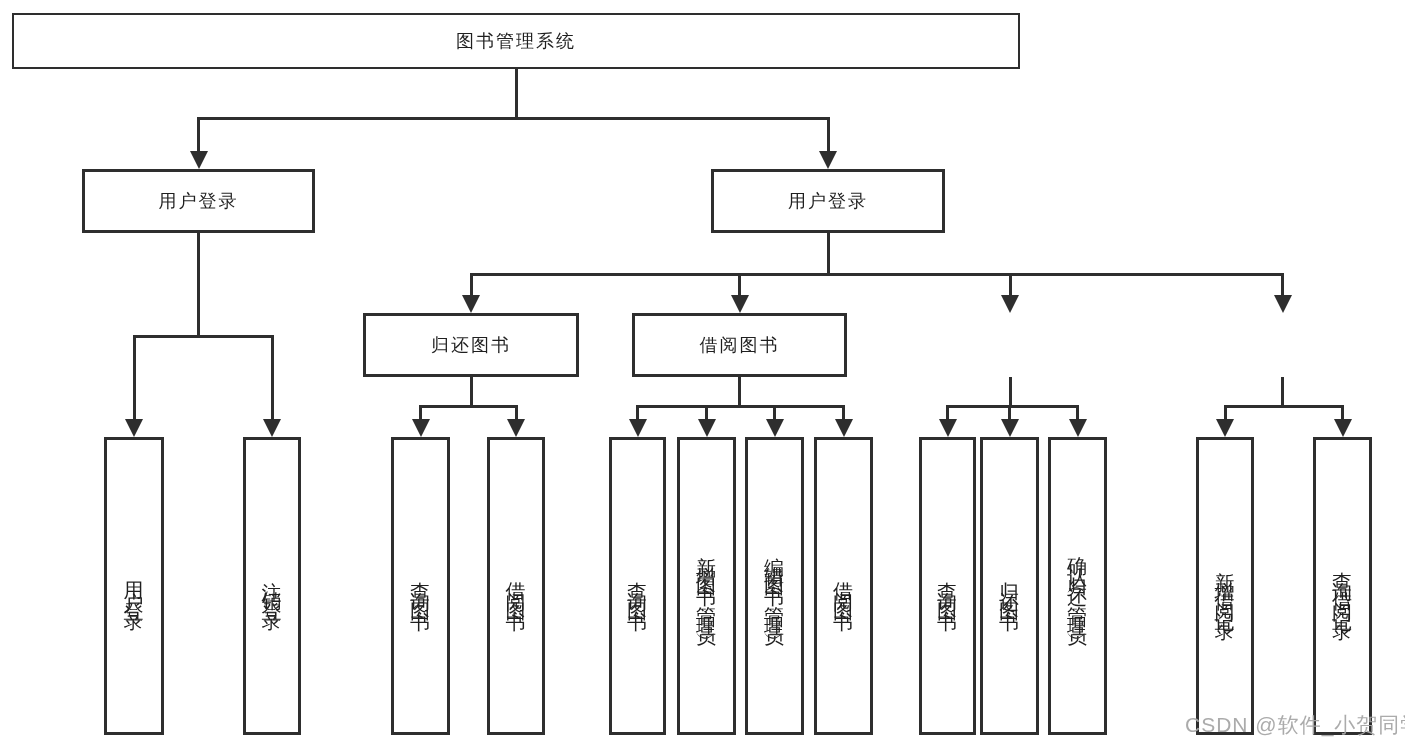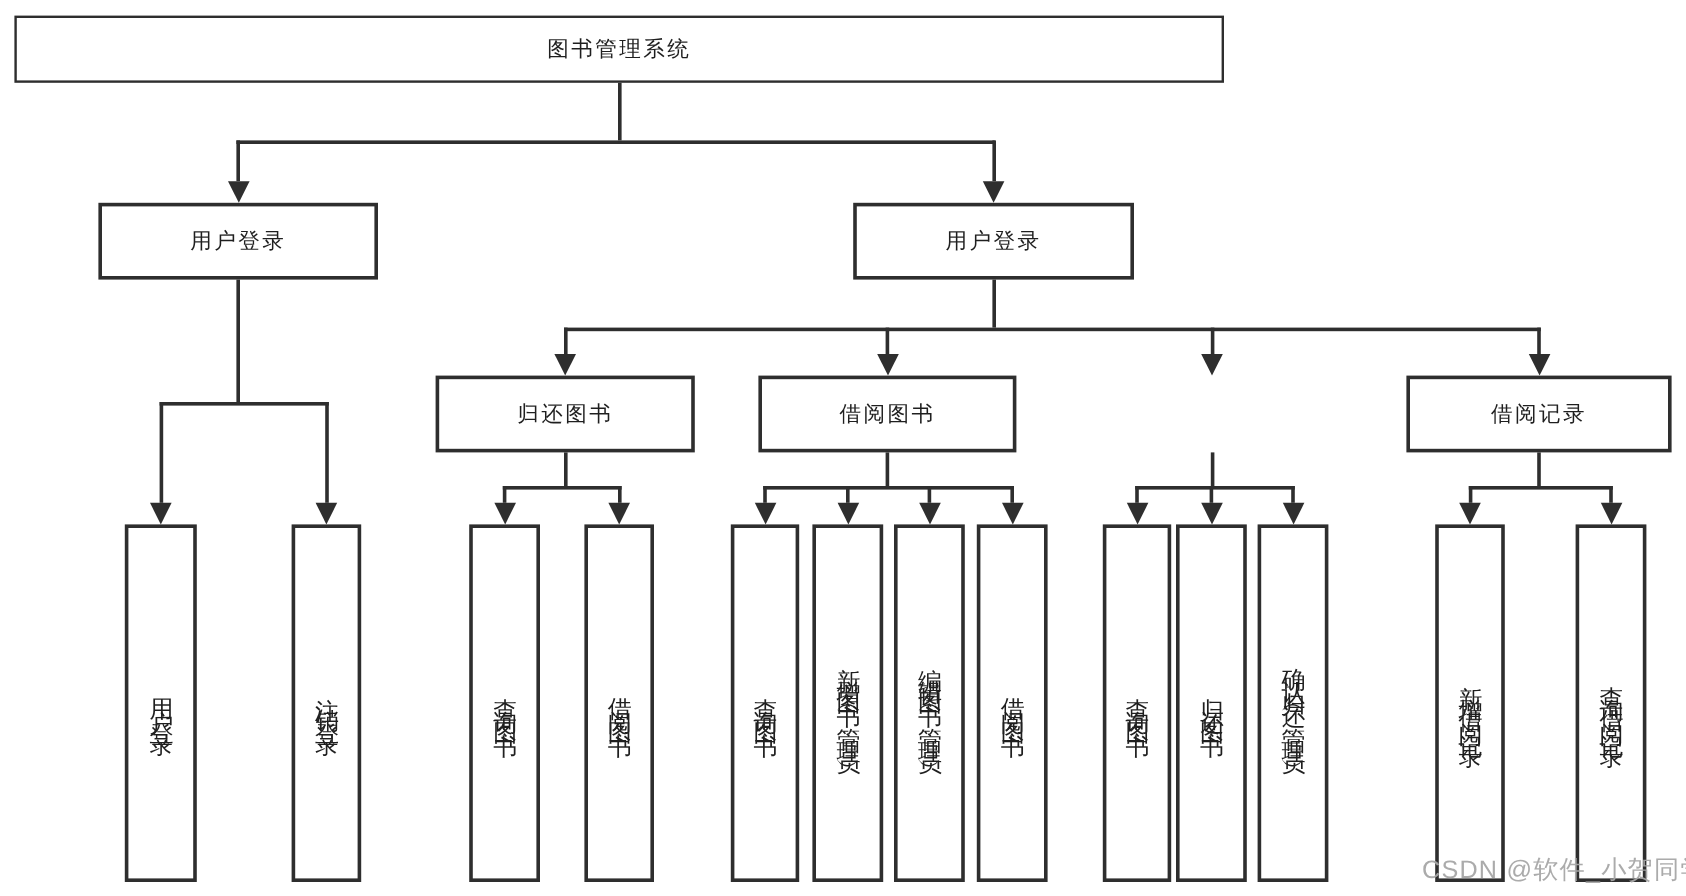--- a/index.html
+++ b/index.html
@@ -75,23 +75,20 @@
 
   <div class="box hbox" style="left:363px; top:313px; width:216px; height:64px;">
     <span>归还图书</span>
   </div>
 
   <div class="box hbox" style="left:632px; top:313px; width:215px; height:64px;">
     <span>借阅图书</span>
   </div>
 
 
-  <div class="box hbox" style="left:1172px; top:313px; width:221px; height:64px;">
-    <span>借阅记录</span>
-  </div>
 
   <div class="box vbox" style="left:104px; top:437px; width:60px; height:298px;">
     <span>用户登录</span>
   </div>
 
   <div class="box vbox" style="left:243px; top:437px; width:58px; height:298px;">
     <span>注销登录</span>
   </div>
 
   <div class="box vbox" style="left:391px; top:437px; width:59px; height:298px;">

